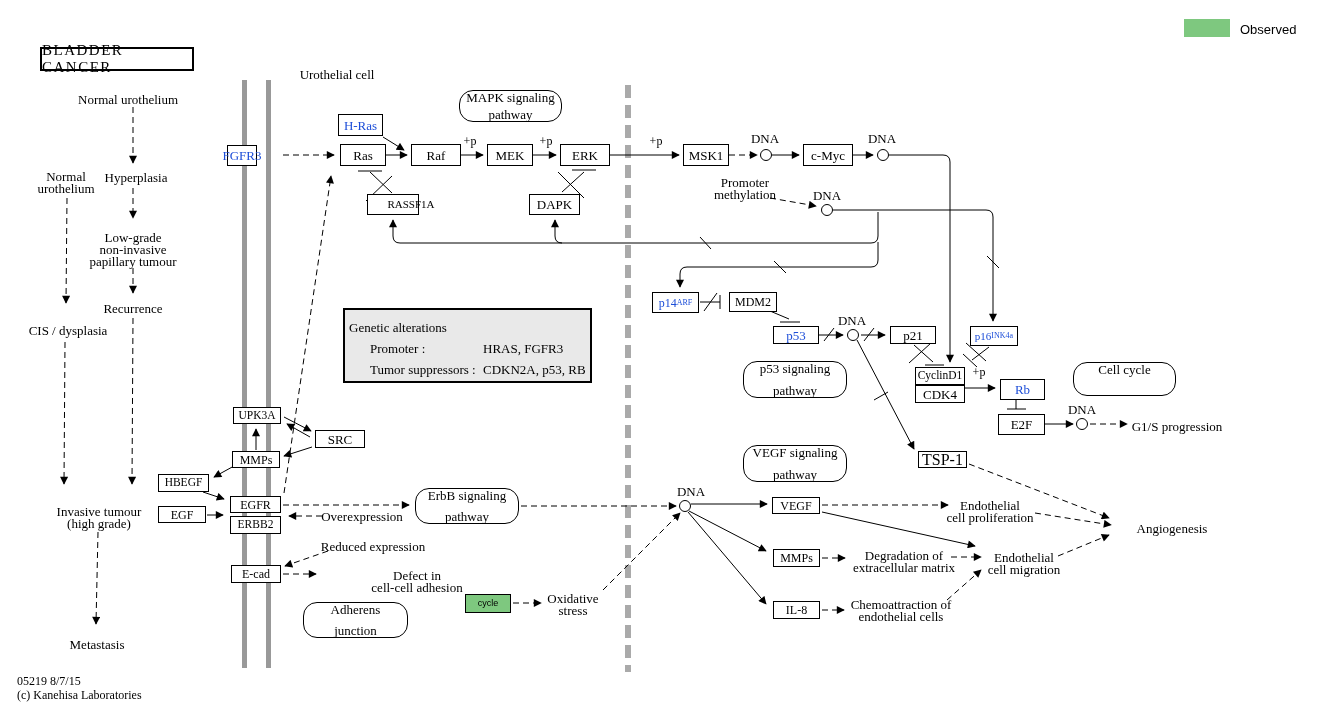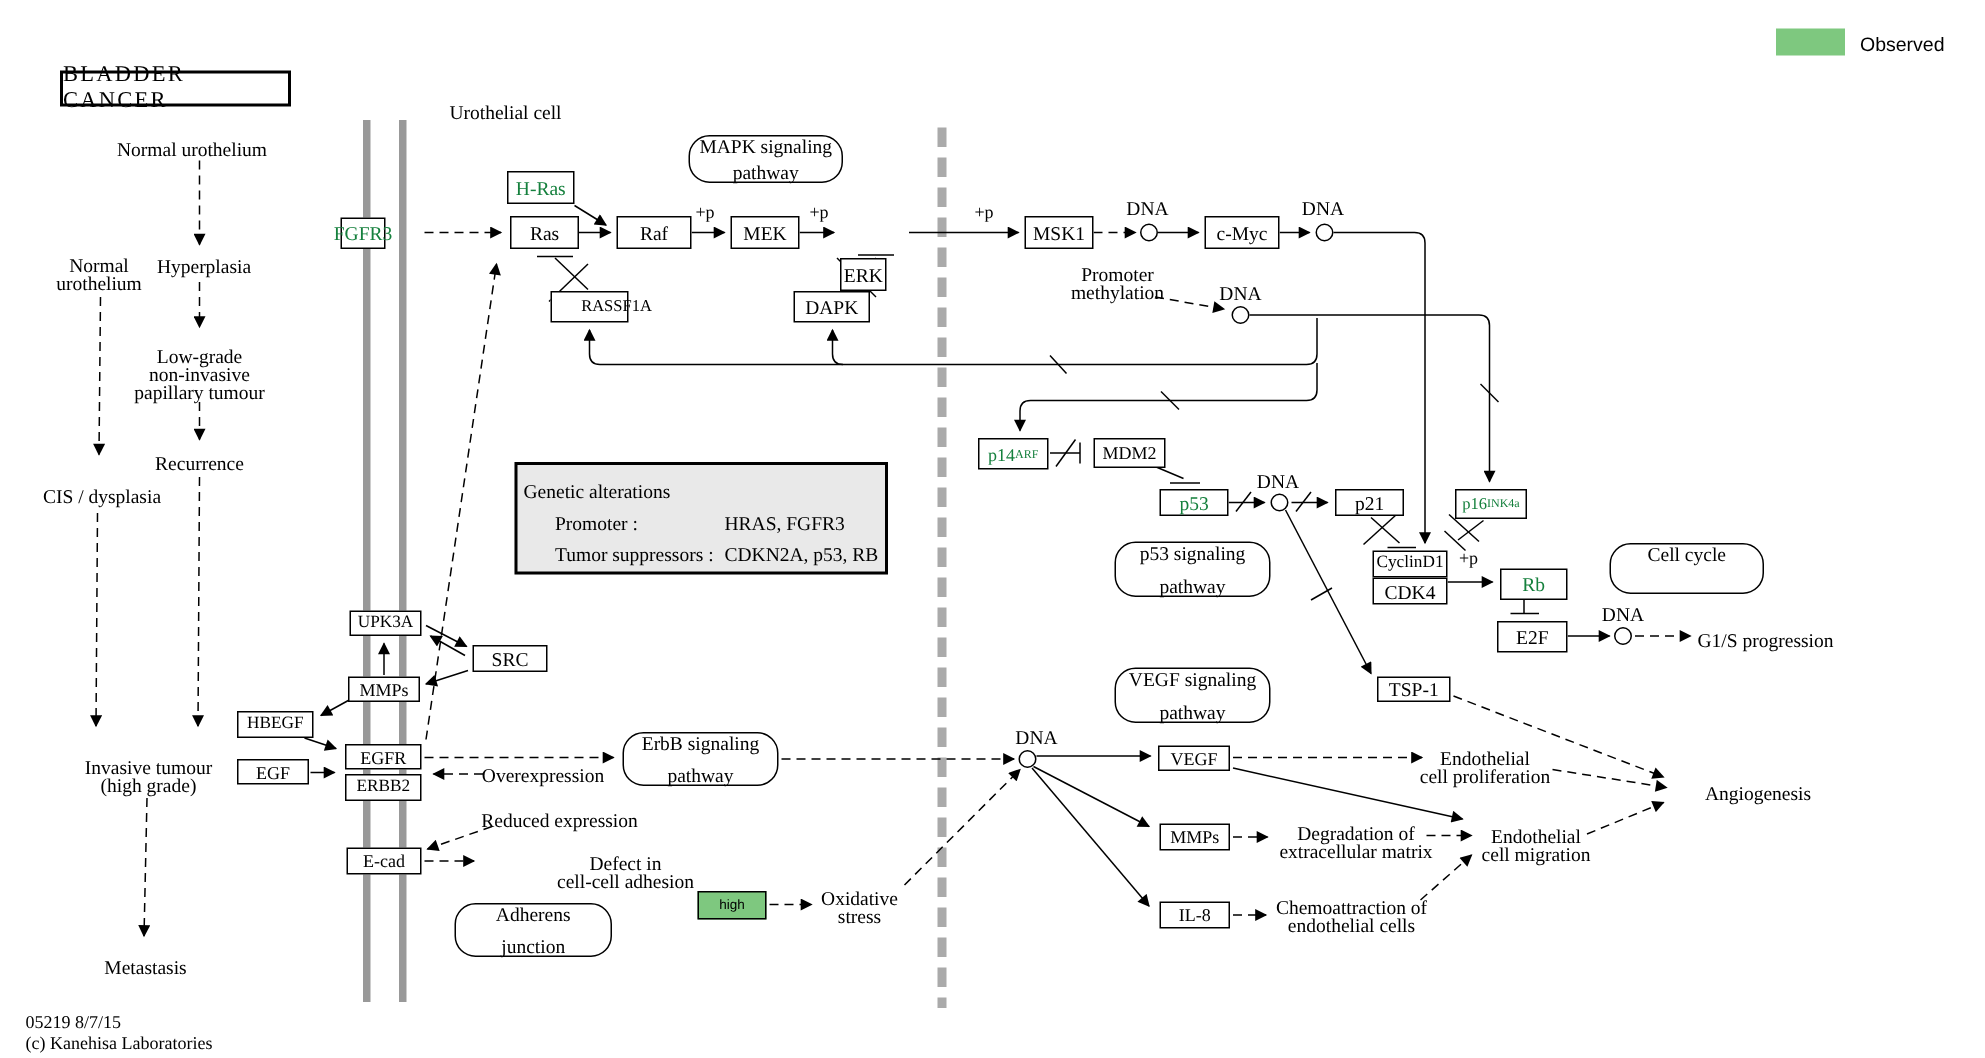--- a/index.html
+++ b/index.html
@@ -4,21 +4,21 @@
 <style>
   html,body{margin:0;padding:0;background:#fff;}
   #stage{position:relative;width:1323px;height:705px;background:#fff;overflow:hidden;
          font-family:"Liberation Serif",serif;color:#000;}
   svg{position:absolute;left:0;top:0;}
   .s{stroke:#000;stroke-width:1;fill:none;}
   .d{stroke:#000;stroke-width:1;fill:none;stroke-dasharray:6,4;}
   .box{position:absolute;border:1px solid #000;background:#fff;display:flex;
        align-items:center;justify-content:center;font-size:13px;line-height:1;
        white-space:nowrap;box-sizing:border-box;}
-  .box.red{color:#15803d;}
+  .box.red{color:#1d4ed8;}
   .box.obs{background:#7EC87F;font-family:"Liberation Sans",sans-serif;font-size:9px;}
   .sup{font-size:8px;vertical-align:super;line-height:0;}
   .pathway{position:absolute;border:1px solid #000;border-radius:14px;background:#fff;
        display:flex;flex-direction:column;align-items:center;justify-content:space-between;
        font-size:13px;line-height:13px;box-sizing:border-box;}
   .lbl{position:absolute;transform:translate(-50%,-50%);text-align:center;
        font-size:13px;line-height:12px;white-space:nowrap;}
   .lbl.sm{font-size:12px;}
   #title-box{position:absolute;left:40px;top:47px;width:154px;height:24px;border:2px solid #000;
        display:flex;align-items:center;justify-content:center;font-size:15px;
@@ -187,21 +187,21 @@
       </div>
       <div class="box" style="left: 340px; top: 144px; width: 46px; height: 22px;">
         <span>Ras</span>
       </div>
       <div class="box" style="left: 411px; top: 144px; width: 50px; height: 22px;">
         <span>Raf</span>
       </div>
       <div class="box" style="left: 487px; top: 144px; width: 46px; height: 22px;">
         <span>MEK</span>
       </div>
-      <div class="box" style="left: 560px; top: 144px; width: 31px; height: 22px; margin-top: 28px;">
+      <div class="box" style="left: 560px; top: 144px; width: 50px; height: 22px;">
         <span>ERK</span>
       </div>
       <div class="box" style="left: 367px; top: 194px; width: 52px; height: 21px; font-size: 11px; padding-left: 36px;">
         <span>RASSF1A</span>
       </div>
       <div class="box" style="left: 529px; top: 194px; width: 51px; height: 21px;">
         <span>DAPK</span>
       </div>
       <div class="box" style="left: 683px; top: 144px; width: 46px; height: 22px;">
         <span>MSK1</span>
@@ -231,21 +231,21 @@
       </div>
       <div class="box" style="left: 915px; top: 385px; width: 50px; height: 18px;">
         <span>CDK4</span>
       </div>
       <div class="box red" style="left: 1000px; top: 379px; width: 45px; height: 21px;">
         <span>Rb</span>
       </div>
       <div class="box" style="left: 998px; top: 414px; width: 47px; height: 21px;">
         <span>E2F</span>
       </div>
-      <div class="box" style="left: 918px; top: 451px; width: 49px; height: 17px; font-size: 13px;">
+      <div class="box" style="left: 918px; top: 451px; width: 49px; height: 17px; font-size: 16px;">
         <span>TSP-1</span>
       </div>
       <div class="box" style="left: 772px; top: 497px; width: 48px; height: 17px; font-size: 12px;">
         <span>VEGF</span>
       </div>
       <div class="box" style="left: 773px; top: 549px; width: 47px; height: 18px; font-size: 12px;">
         <span>MMPs</span>
       </div>
       <div class="box" style="left: 773px; top: 601px; width: 47px; height: 18px; font-size: 12px;">
         <span>IL-8</span>
@@ -268,21 +268,21 @@
       <div class="box" style="left: 230px; top: 516px; width: 51px; height: 18px; font-size: 11.5px;">
         <span>ERBB2</span>
       </div>
       <div class="box" style="left: 158px; top: 506px; width: 48px; height: 17px; font-size: 12px;">
         <span>EGF</span>
       </div>
       <div class="box" style="left: 231px; top: 565px; width: 50px; height: 18px; font-size: 12px;">
         <span>E-cad</span>
       </div>
       <div class="box obs" style="left: 465px; top: 594px; width: 46px; height: 19px;">
-        <span>high</span>
+        <span>cycle</span>
       </div>
       <div class="pathway" style="left: 459px; top: 90px; width: 103px; height: 32px;">
         <div>MAPK signaling</div>
         <div>pathway</div>
       </div>
       <div class="pathway" style="left: 743px; top: 361px; width: 104px; height: 37px;">
         <div>p53 signaling</div>
         <div>pathway</div>
       </div>
       <div class="pathway" style="left: 1073px; top: 362px; width: 103px; height: 34px;">

